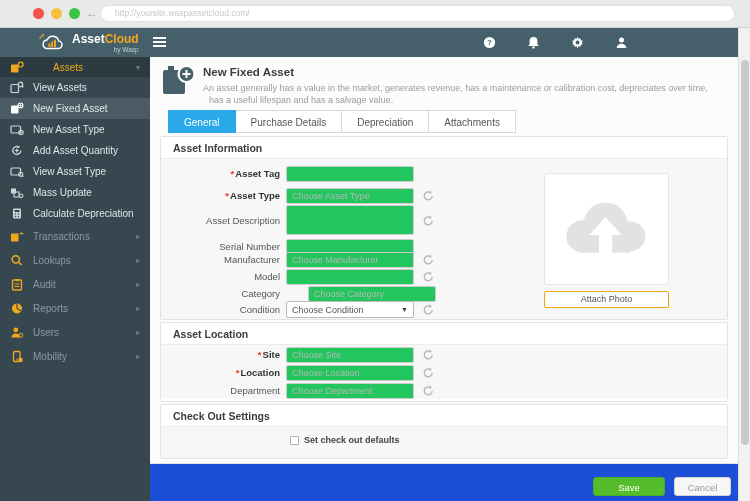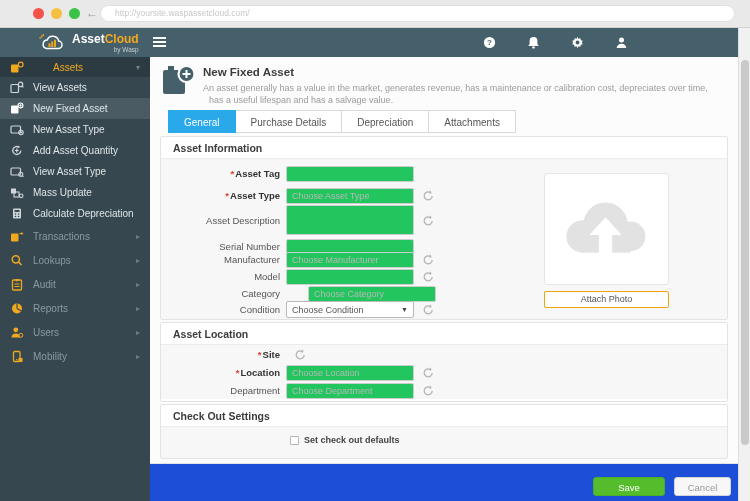--- a/index.html
+++ b/index.html
@@ -406,20 +406,21 @@
       </div>
       <div class="attachbtn">Attach Photo</div>
     </div>
   </div>
 
   <div class="section sec2">
     <div class="sechead">Asset Location</div>
     <div class="secbody">
       <div class="frow" style="top:1px;">
         <div class="flabel req"><span class="mark">*</span><span>Site</span></div>
+        <input class="finput" placeholder="Choose Site" style="">
         <span class="ficon">
             <svg viewBox="0 0 13 13">
               <path d="M10.2 4.2a4 4 0 1 0 1 2.7" fill="none" stroke="#b5b5b5" stroke-width="1.3"></path>
               <path d="M9.6 1.3l.7 2.7-2.7.6z" fill="#b5b5b5"></path>
             </svg>
           </span>
       </div>
       <div class="frow" style="top:19px;">
         <div class="flabel req"><span class="mark">*</span><span>Location</span></div>
         <input class="finput" placeholder="Choose Location" style="">

